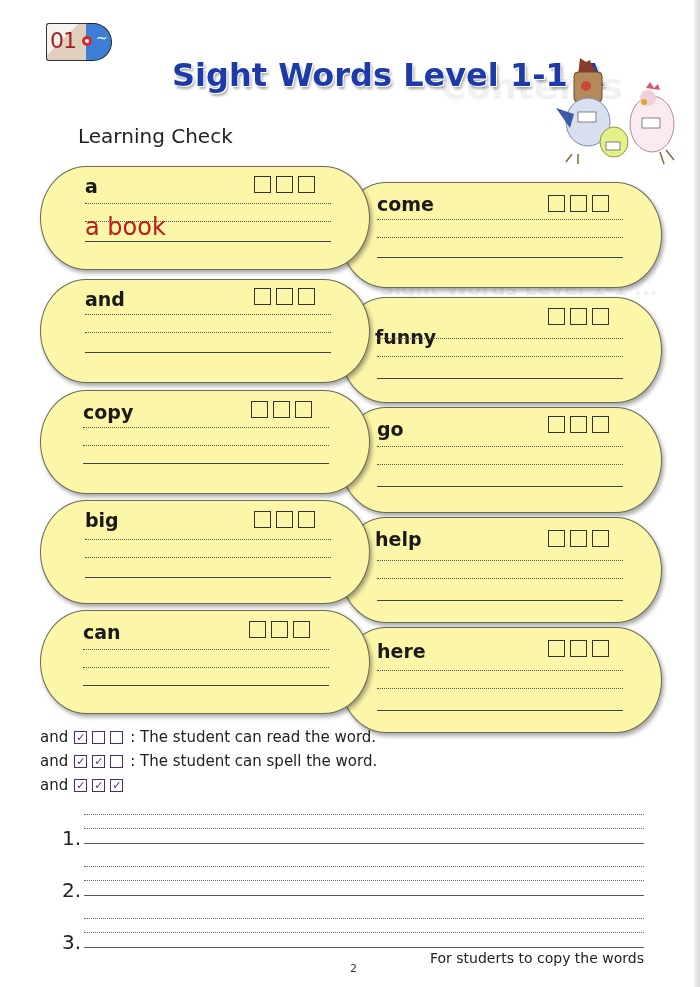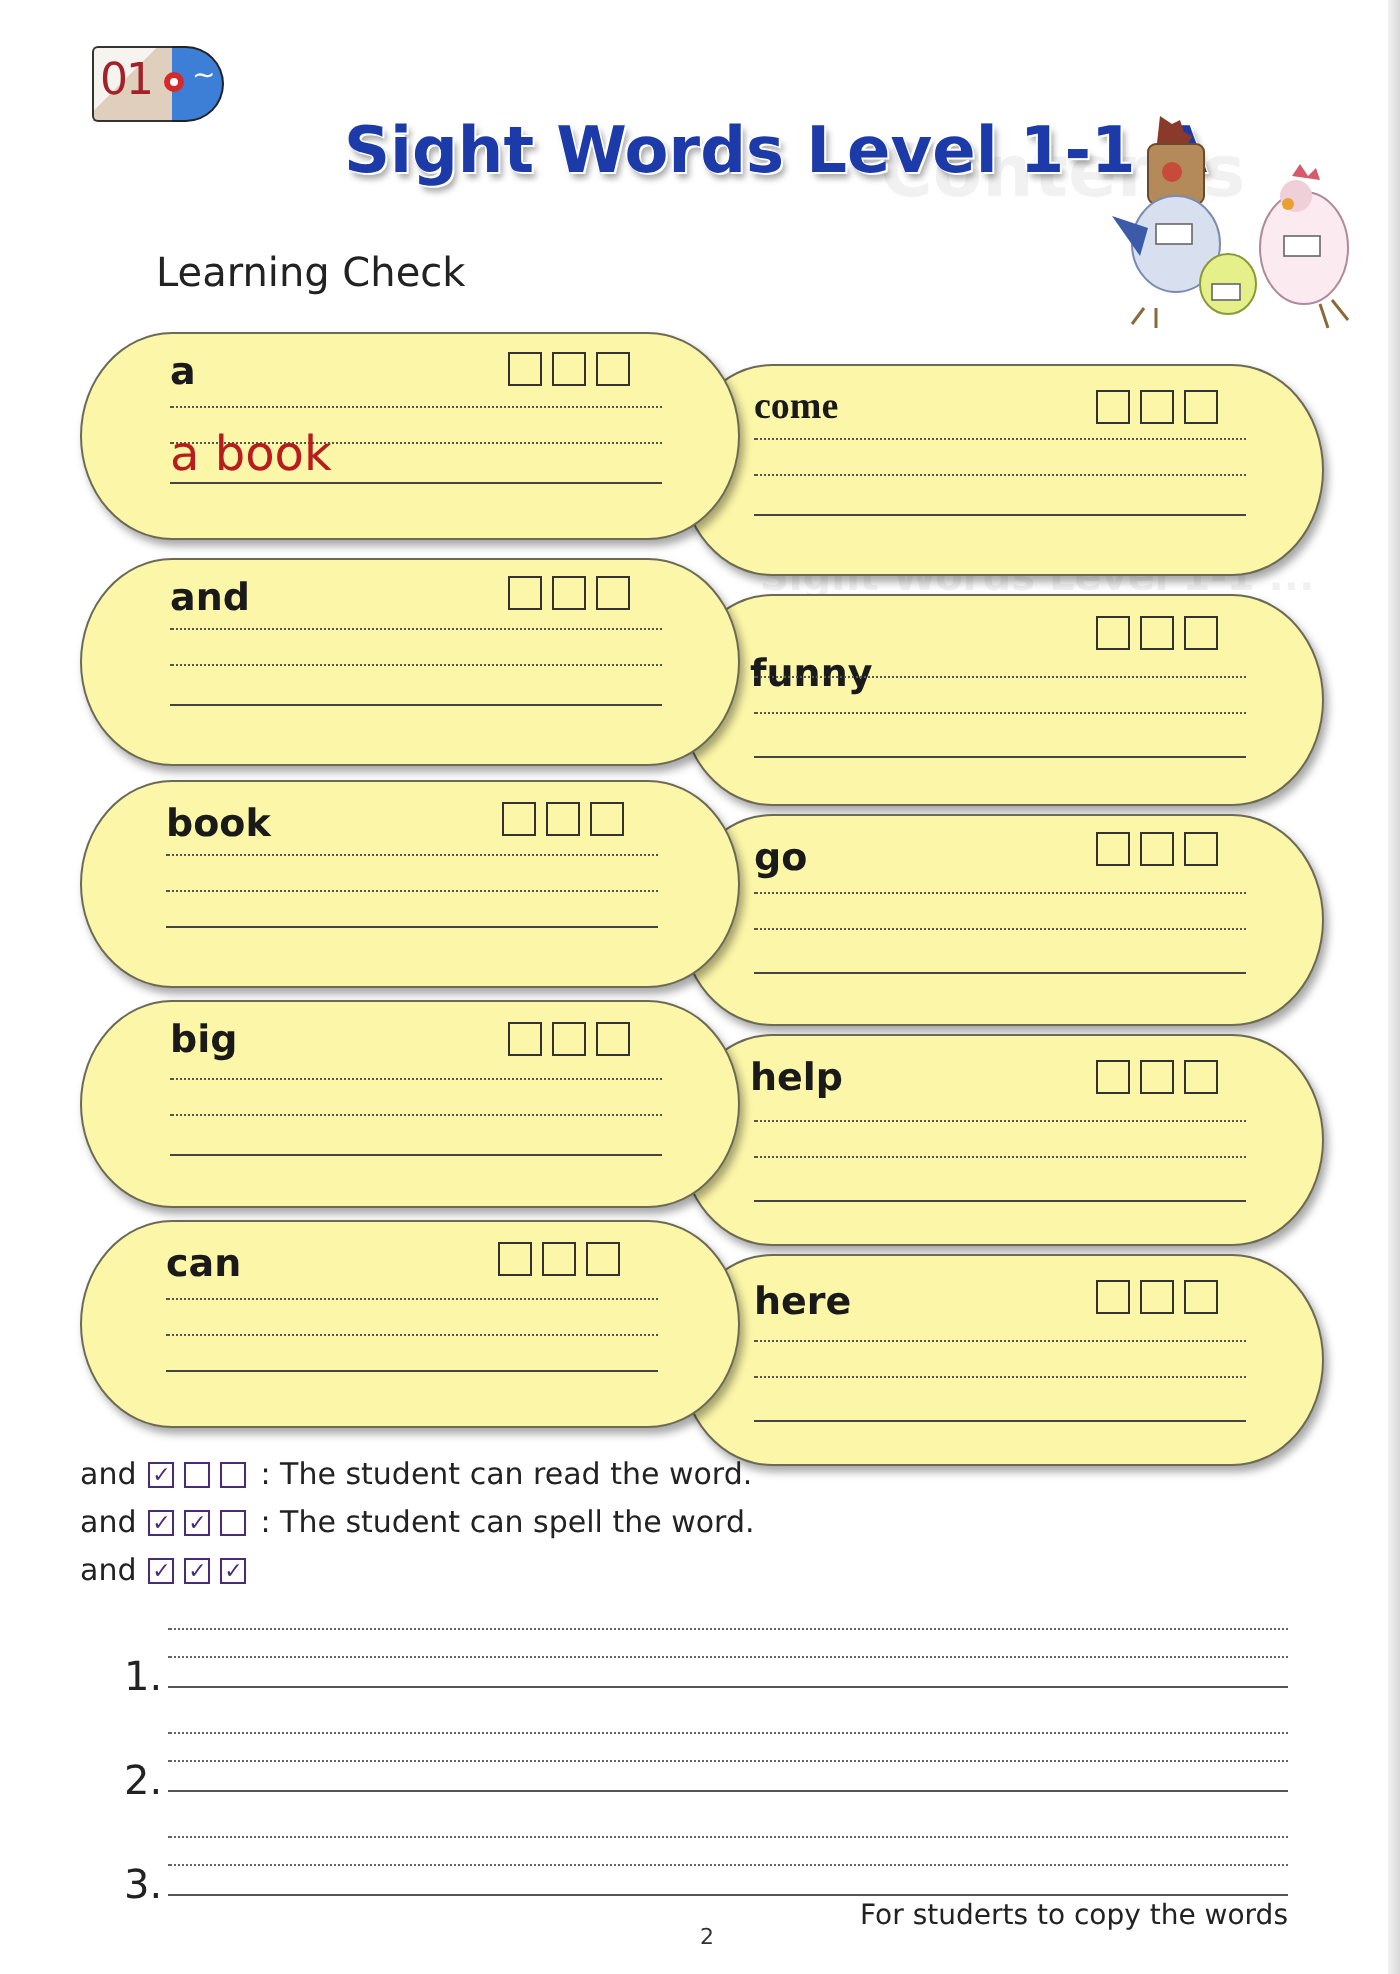--- a/index.html
+++ b/index.html
@@ -120,21 +120,21 @@
   <circle cx="100" cy="40" r="8" fill="#f0d0d8"></circle>
   <path d="M98 30 l4 -6 l4 6 l4 -4 l2 6" fill="#d65a6a"></path>
   <circle cx="96" cy="44" r="3" fill="#e8a030"></circle>
   <rect x="94" y="60" width="18" height="10" fill="#fff" stroke="#666" stroke-width="0.8"></rect>
   <path d="M24 96 l-6 8 M30 96 l0 10 M118 92 l8 10 M112 94 l4 12" stroke="#8a6a3a" stroke-width="1.5"></path>
 </svg>
 
 <div class="subtitle">Learning Check</div>
 
 <div class="bubble" style="left:340px;top:182px;width:322px;height:106px;">
-  <span class="word" style="left:36px;top:10px;font-family:Liberation Serif, serif;">come</span>
+  <span class="word" style="left:36px;top:10px;">come</span>
   <div class="boxes" style="left:207px;top:12px;">
     <div class="box"></div>
     <div class="box"></div>
     <div class="box"></div>
   </div>
   <div class="line dotted" style="left:36px;width:246px;top:36px;"></div>
   <div class="line dotted" style="left:36px;width:246px;top:54px;"></div>
   <div class="line solid" style="left:36px;width:246px;top:74px;"></div>
 </div>
 
@@ -205,21 +205,21 @@
     <div class="box"></div>
     <div class="box"></div>
     <div class="box"></div>
   </div>
   <div class="line dotted" style="left:44px;width:246px;top:34px;"></div>
   <div class="line dotted" style="left:44px;width:246px;top:52px;"></div>
   <div class="line solid" style="left:44px;width:246px;top:72px;"></div>
 </div>
 
 <div class="bubble" style="left:40px;top:390px;width:330px;height:104px;">
-  <span class="word" style="left:42px;top:10px;">book</span>
+  <span class="word" style="left:42px;top:10px;">copy</span>
   <div class="boxes" style="left:210px;top:10px;">
     <div class="box"></div>
     <div class="box"></div>
     <div class="box"></div>
   </div>
   <div class="line dotted" style="left:42px;width:246px;top:36px;"></div>
   <div class="line dotted" style="left:42px;width:246px;top:54px;"></div>
   <div class="line solid" style="left:42px;width:246px;top:72px;"></div>
 </div>
 

